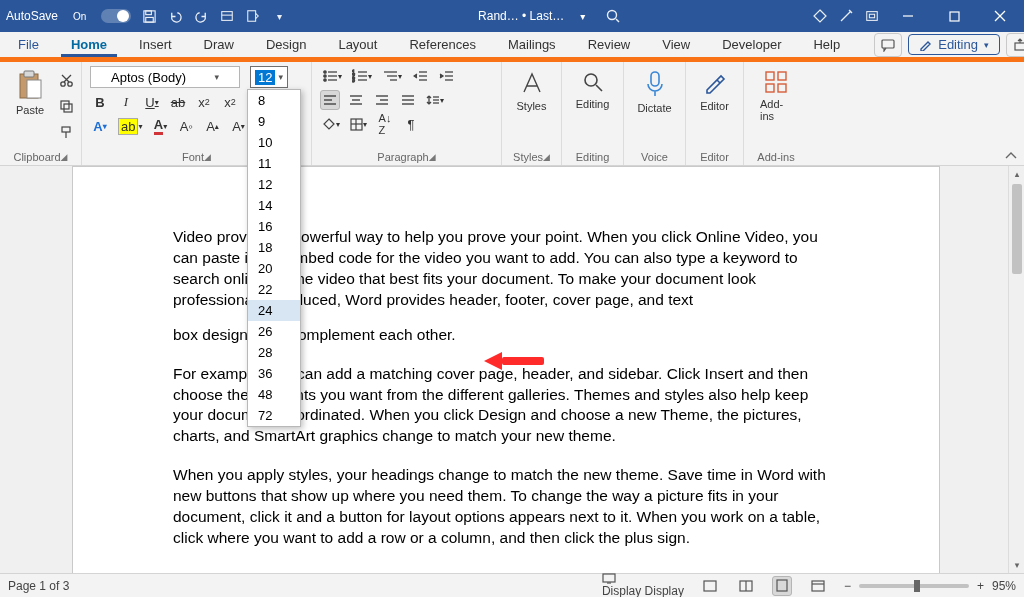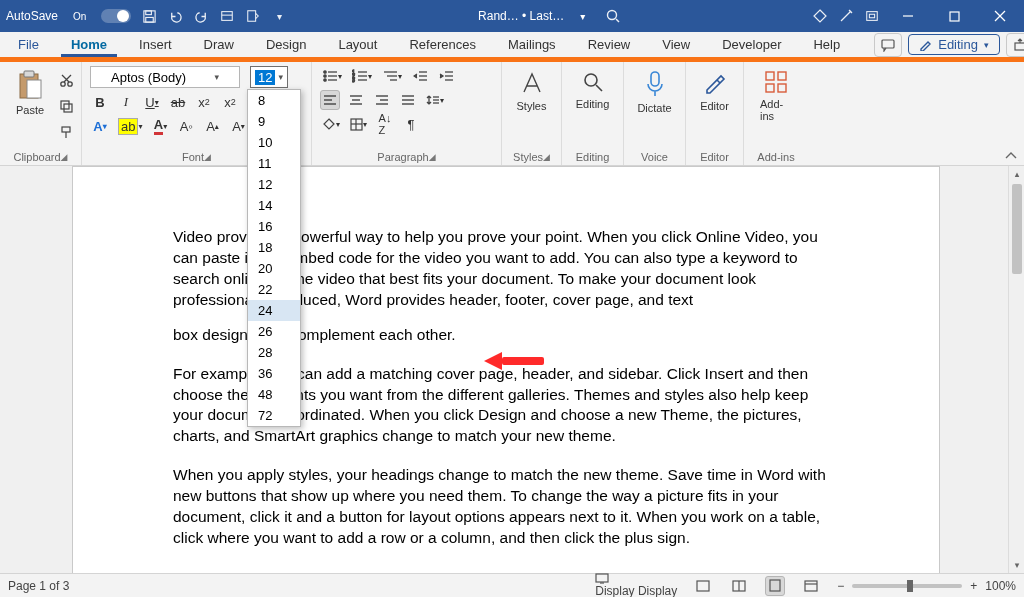--- a/index.html
+++ b/index.html
@@ -559,15 +559,15 @@
         <rect x="1" y="1" width="12" height="10"></rect>
         <line x1="1" y1="4" x2="13" y2="4"></line>
       </svg>
     </span>
   <div class="zoom">
     <span>−</span>
     <div class="zoomslider">
         <div class="knob"></div>
       </div>
     <span>+</span>
-    <span>100%</span>
+    <span>95%</span>
   </div>
 </div>
 
 </body></html>

